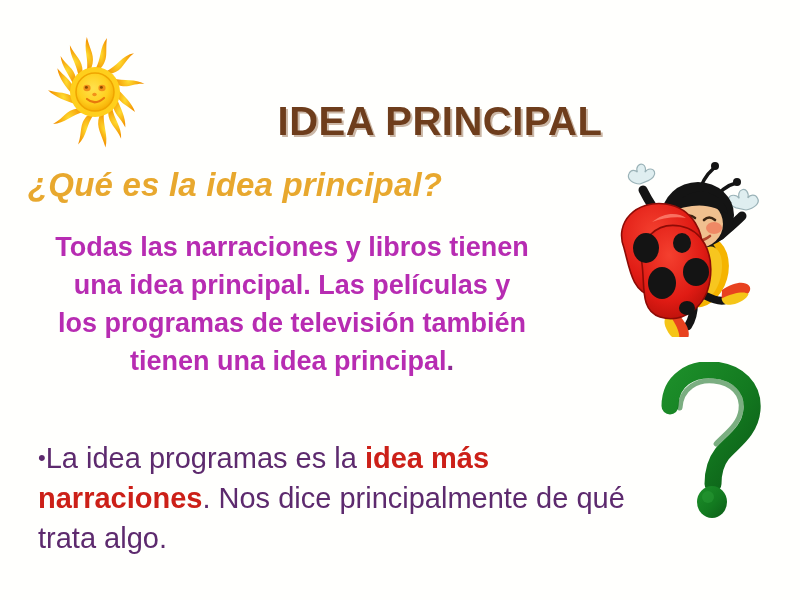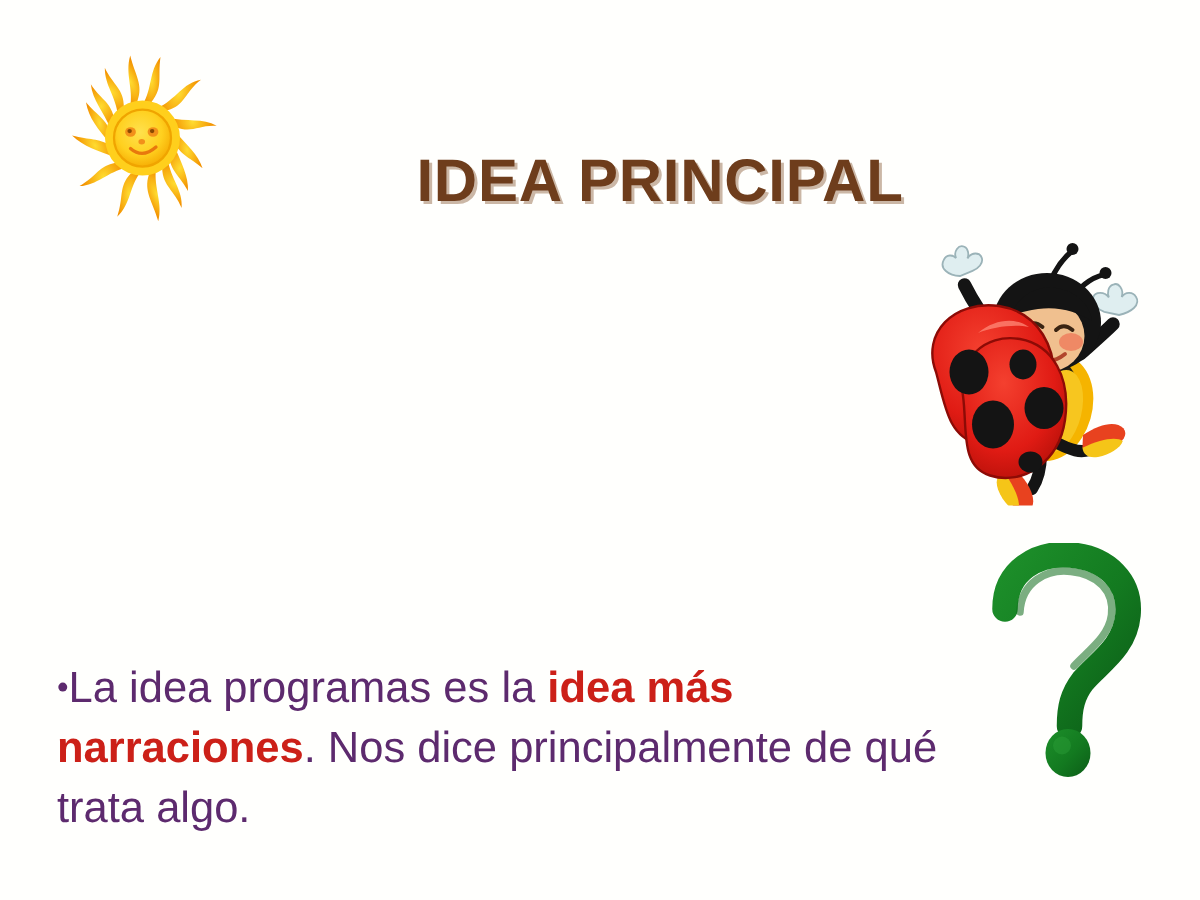--- a/index.html
+++ b/index.html
@@ -189,21 +189,25 @@
         <ellipse cx="-8.6" cy="-4.6" rx="1.5" ry="1.4" fill="#8a4a00"></ellipse>
         <ellipse cx="6.4" cy="-4.6" rx="1.5" ry="1.4" fill="#8a4a00"></ellipse>
         <ellipse cx="-0.5" cy="2.5" rx="2.2" ry="1.8" fill="#f2901a"></ellipse>
         <path d="M-8,7 Q0,14 9,6" fill="none" stroke="#e8780d" stroke-width="2.2" stroke-linecap="round"></path>
       </g>
     </svg>
   </div>
 
   <h1 class="slide-title">IDEA PRINCIPAL</h1>
 
-
+  <div class="slide-subtitle">¿Qué es la idea principal?</div>
+
+  <div class="para-purple">
+    <span>Todas las narraciones y libros tienen una idea principal. Las películas y los programas de televisión también tienen una idea principal</span><span class="tail-dot">.</span>
+  </div>
 
   <div class="para-bullet">
     <span class="bullet-mark">•</span><span>La idea programas  es la </span><span class="em-red">idea más narraciones</span><span>. Nos dice principalmente de qué trata algo.</span>
   </div>
 
   <div class="ladybug-art">
     <svg viewBox="0 0 190 185" width="190" height="185" aria-hidden="true">
       <defs>
         <radialGradient id="wingGrad" cx="40%" cy="32%" r="75%">
           <stop offset="0%" stop-color="#f4402f"></stop>

